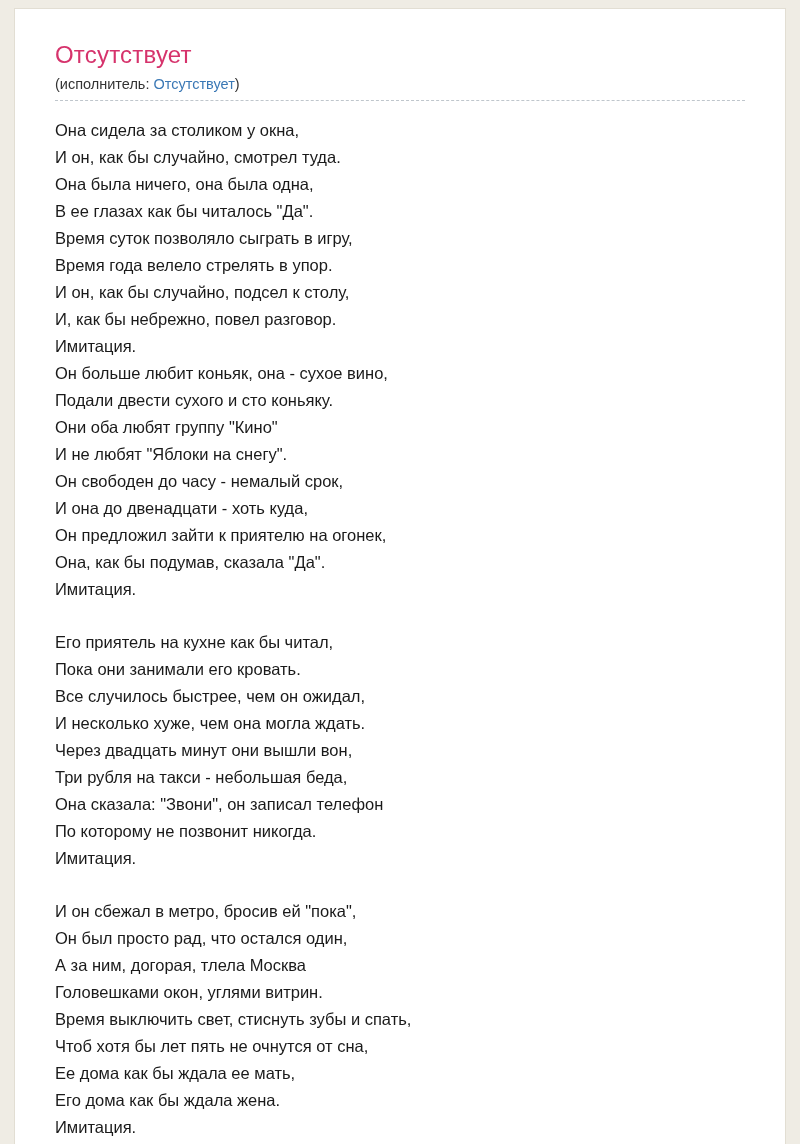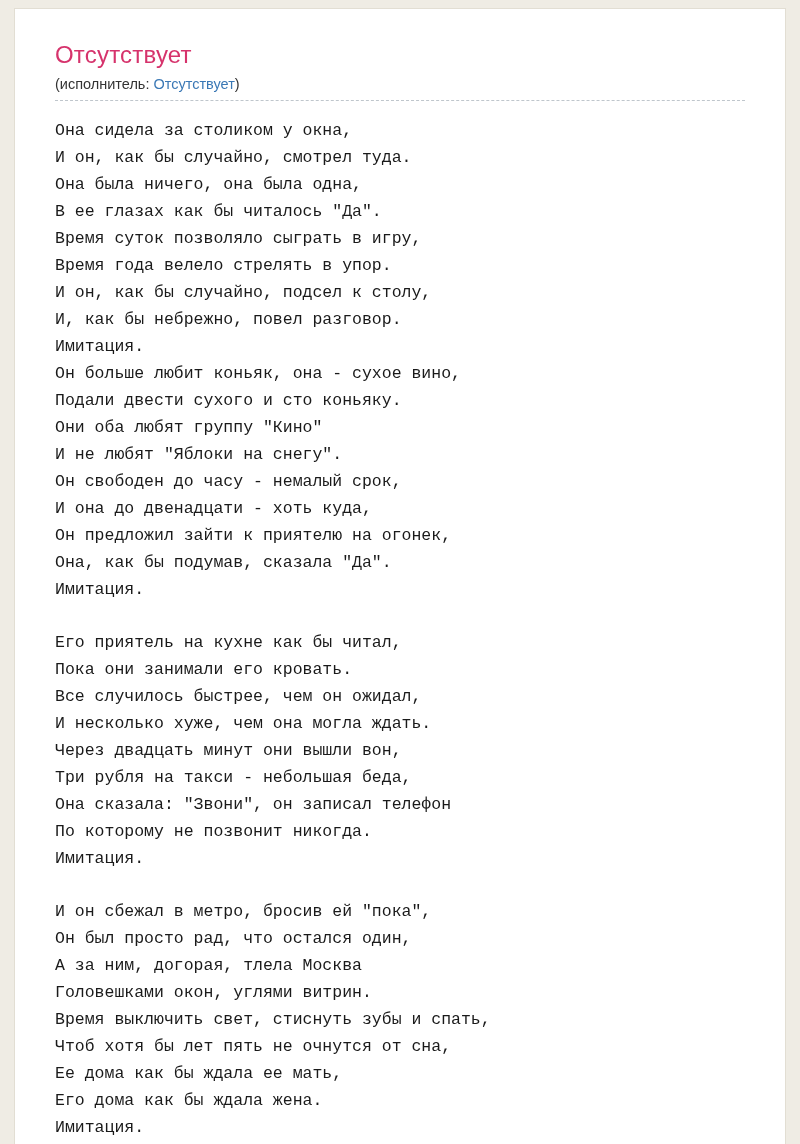--- a/index.html
+++ b/index.html
@@ -50,21 +50,20 @@
     border-top: 1px dashed #bfc6cc;
     margin: 0 0 16px 0;
     height: 0;
   }
   .lyrics {
     font-size: 16.5px;
     line-height: 27px;
     color: #1a1a1a;
     white-space: pre-wrap;
     word-wrap: break-word;
-    font-family: Liberation Mono, monospace;
   }
   .lyrics-block {
     margin: 0 0 26px 0;
   }
   .lyrics-block:last-child {
     margin-bottom: 16px;
   }
   .lyric-line {
     display: block;
   }

